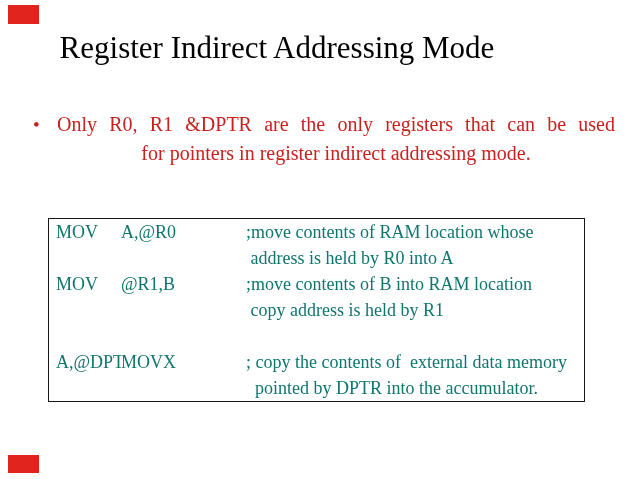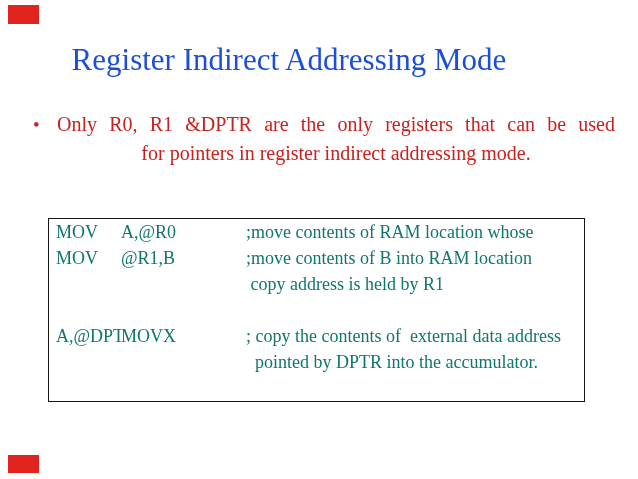--- a/index.html
+++ b/index.html
@@ -22,25 +22,25 @@
     height: 19px;
     background: #E2241F;
   }
   .accent-bar.top { top: 5px; }
   .accent-bar.bottom { top: 455px; height: 18px; }
   .title {
     position: absolute;
     top: 26px;
     left: 0;
     width: 546px;
-    margin: 16px;
+    margin: 4px;
     text-align: center;
     font-size: 31px;
     font-weight: normal;
-    color: #1d4ed8;
+    color: #000000;
   }
   .bullet {
     position: absolute;
     top: 110px;
     left: 33px;
     width: 582px;
     color: #C9211F;
     font-size: 20px;
   }
   .bullet .marker {
@@ -101,38 +101,43 @@
     </div>
   </div>
 
   <div class="code-box">
     <div class="code-row">
       <span>MOV</span>
       <span>A,@R0</span>
       <span>;move contents of RAM location whose</span>
     </div>
     <div class="code-row">
+      <span></span>
+      <span></span>
+      <span> address is held by R0 into A</span>
+    </div>
+    <div class="code-row">
       <span>MOV</span>
       <span>@R1,B</span>
       <span>;move contents of B into RAM location</span>
     </div>
     <div class="code-row">
       <span></span>
       <span></span>
       <span> copy address is held by R1</span>
     </div>
     <div class="code-row">
       <span></span>
       <span></span>
       <span></span>
     </div>
     <div class="code-row">
       <span>A,@DPTR</span>
       <span>MOVX</span>
-      <span>; copy the contents of  external data address</span>
+      <span>; copy the contents of  external data memory</span>
     </div>
     <div class="code-row">
       <span></span>
       <span></span>
       <span>  pointed by DPTR into the accumulator.</span>
     </div>
   </div>
 
   <div class="accent-bar bottom"></div>
 

